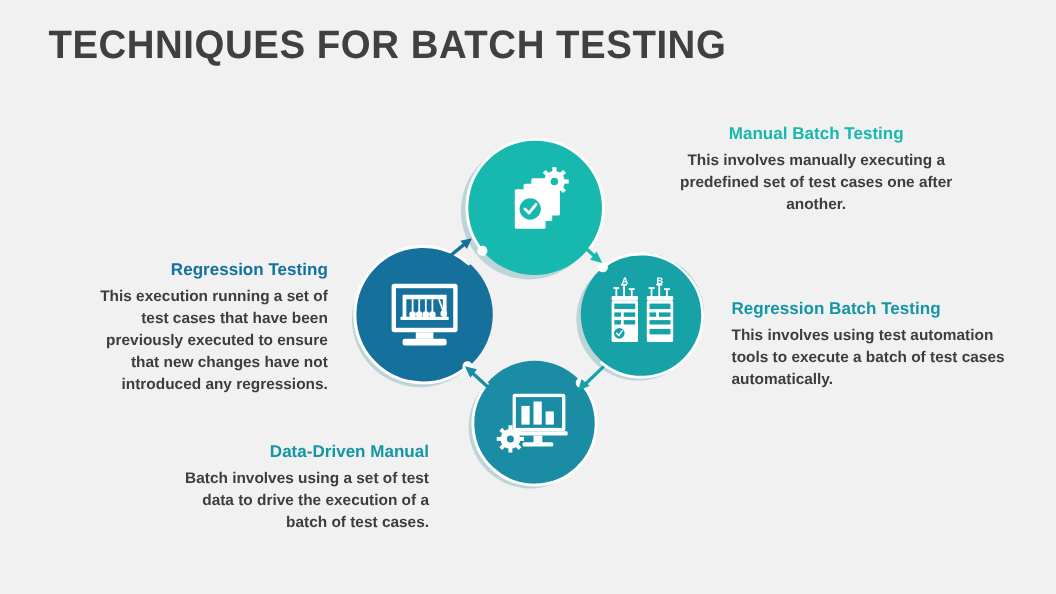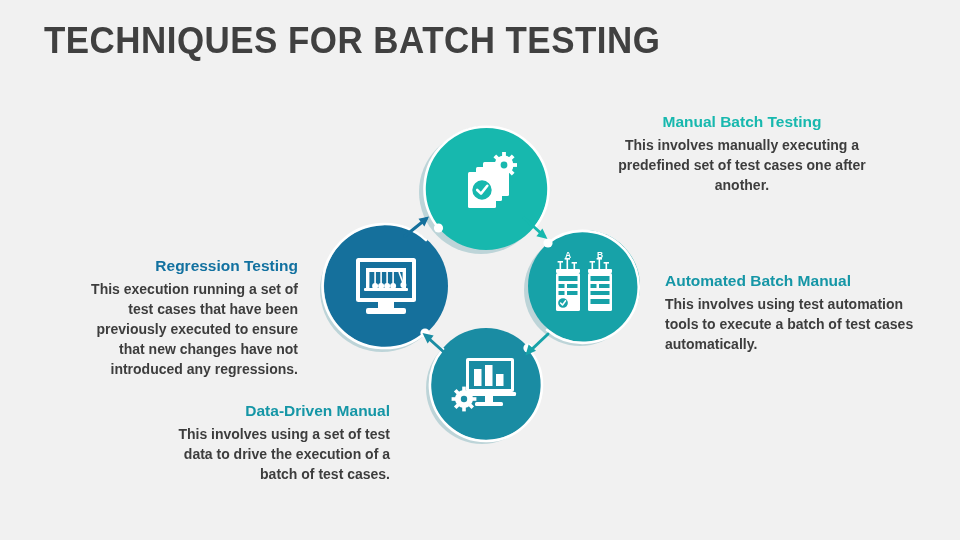--- a/index.html
+++ b/index.html
@@ -59,21 +59,21 @@
 
   .block .body {
     font-size: 14px;
     line-height: 1.42;
     color: #3d3d3d;
     font-weight: bold;
   }
 
   #block-manual   { left: 592px; top: 112px;  width: 300px; text-align: center; }
   #block-automated{ left: 665px; top: 271px;  width: 270px; text-align: left; }
-  #block-regression{ left: 70px; top: 256px;  width: 228px; text-align: right; }
+  #block-regression{ left: 70px; top: 236px;  width: 228px; text-align: right; }
   #block-datadriven{ left: 150px; top: 401px; width: 240px; text-align: right; }
 </style>
 </head>
 <body>
 
 <div id="slide">
 
   <div id="title">TECHNIQUES FOR BATCH TESTING</div>
 
   <div id="diagram">
@@ -262,27 +262,27 @@
       </g>
     </svg>
   </div>
 
   <div class="block" id="block-manual">
     <div class="heading" style="color:#17b8ae">Manual Batch Testing</div>
     <div class="body">This involves manually executing a predefined set of test cases one after another.</div>
   </div>
 
   <div class="block" id="block-automated">
-    <div class="heading" style="color:#1596a6">Automated Batch Manual</div>
+    <div class="heading" style="color:#1596a6">Regression Batch Testing</div>
     <div class="body">This involves using test automation tools to execute a batch of test cases automatically.</div>
   </div>
 
   <div class="block" id="block-regression">
     <div class="heading" style="color:#1271a0">Regression Testing</div>
     <div class="body">This execution running a set of test cases that have been previously executed to ensure that new changes have not introduced any regressions.</div>
   </div>
 
   <div class="block" id="block-datadriven">
     <div class="heading" style="color:#1596a6">Data-Driven Manual</div>
-    <div class="body">This involves using a set of test data to drive the execution of a batch of test cases.</div>
+    <div class="body">Batch involves using a set of test data to drive the execution of a batch of test cases.</div>
   </div>
 
 </div>
 
 </body></html>

